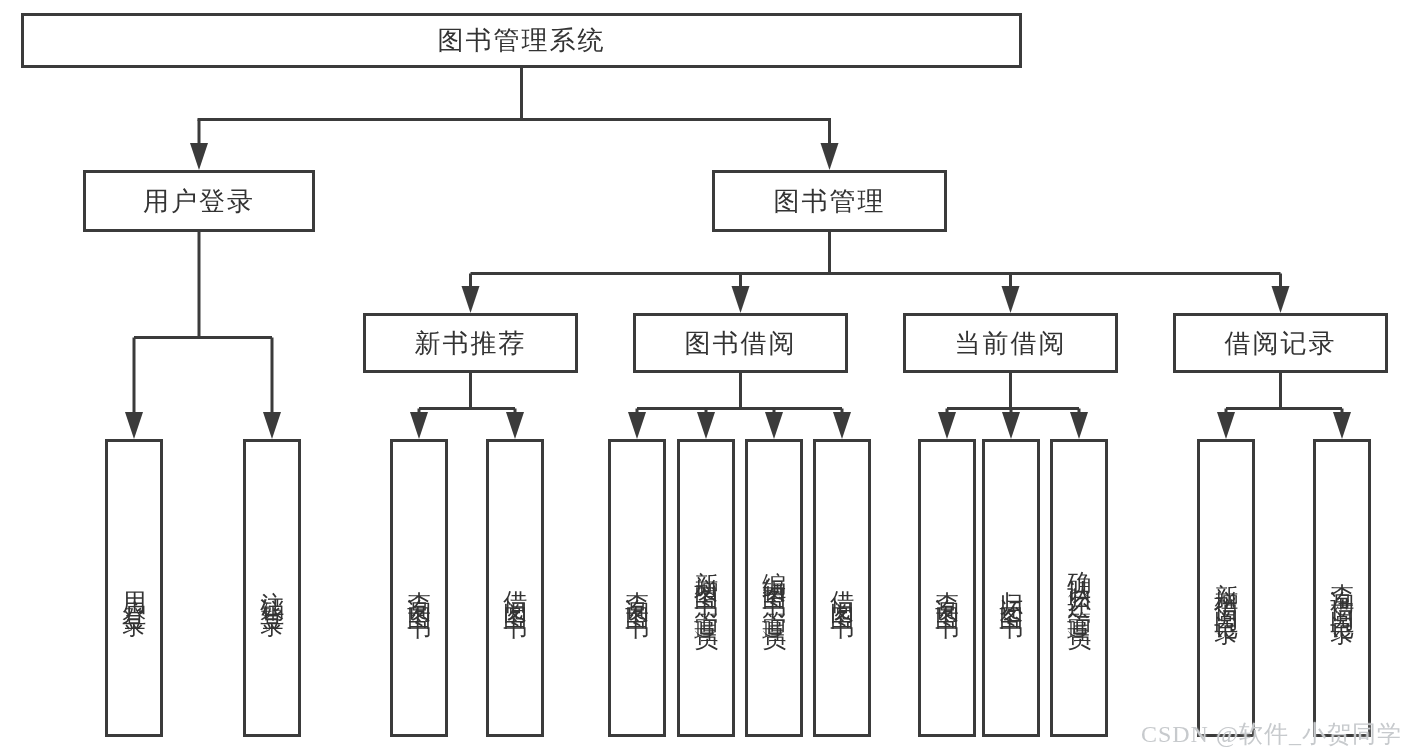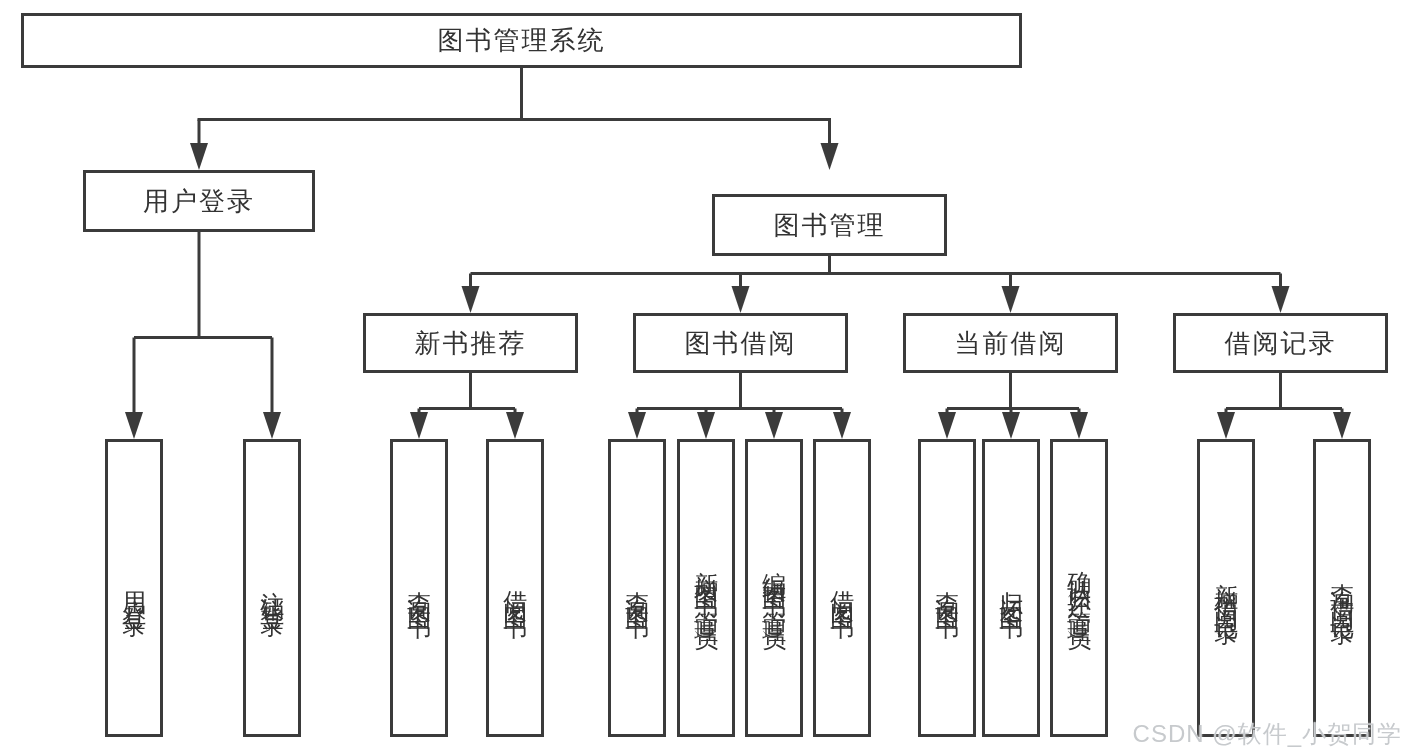--- a/index.html
+++ b/index.html
@@ -1,21 +1,21 @@
 <!DOCTYPE html>
 <html><head>
 <meta charset="utf-8">
 <style>
   html, body { margin: 0; padding: 0; background: #ffffff; }
   .canvas {
     position: relative;
     width: 1405px;
     height: 747px;
     background: #ffffff;
-    font-family: Liberation Sans, sans-serif;
+    font-family: Liberation Serif, serif;
     overflow: hidden;
   }
   .connectors {
     position: absolute;
     left: 0; top: 0;
     width: 1405px; height: 747px;
   }
   .box {
     position: absolute;
     box-sizing: border-box;
@@ -127,21 +127,21 @@
     </g>
   </svg>
 
   <div class="box" style="left:21px; top:13px; width:1001px; height:55px;">
     <span class="hlabel">图书管理系统</span>
   </div>
 
   <div class="box n2" style="left:83px; width:232px;">
     <span class="hlabel">用户登录</span>
   </div>
-  <div class="box n2" style="left:712px; width:235px;margin-top:24px;">
+  <div class="box n2" style="left:712px; width:235px;">
     <span class="hlabel">图书管理</span>
   </div>
 
   <div class="box n3" style="left:363px;">
     <span class="hlabel">新书推荐</span>
   </div>
   <div class="box n3" style="left:633px;">
     <span class="hlabel">图书借阅</span>
   </div>
   <div class="box n3" style="left:903px;">

